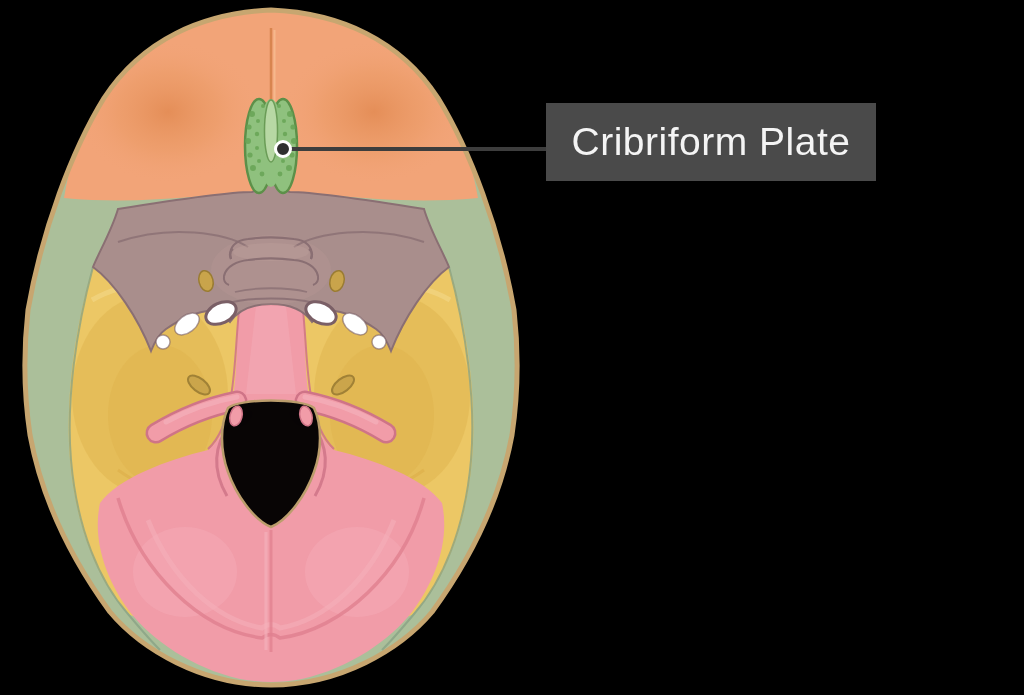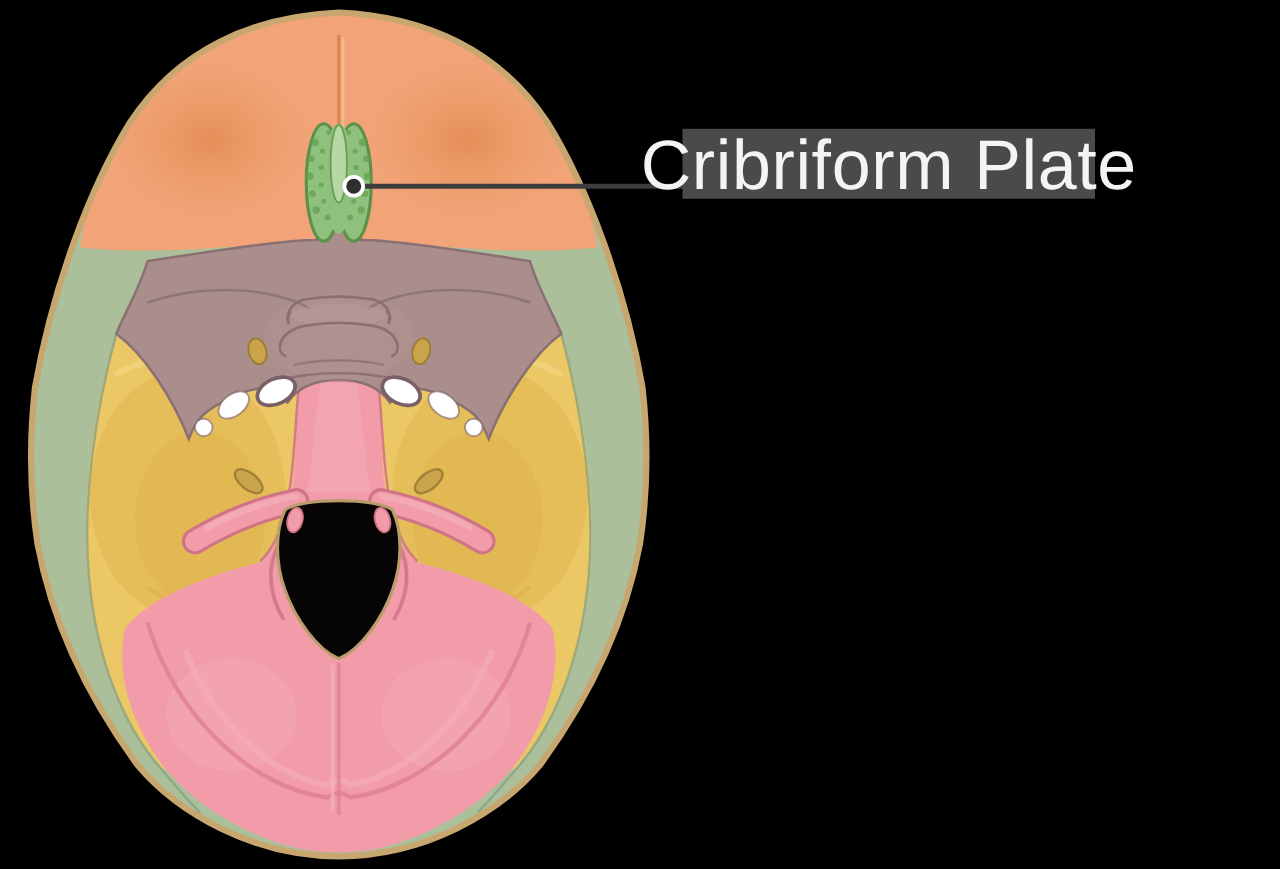--- a/index.html
+++ b/index.html
@@ -1,24 +1,24 @@
 <!DOCTYPE html>
 <html style="--background: #000000; --skull-outline: #c7a670; --frontal: #f2a478; --frontal-shade: #ea9963; --frontal-shade-deep: #e28a52; --frontal-line: #d8854f; --frontal-highlight: #f7bd92; --ethmoid: #8fc17e; --ethmoid-outline: #5d9049; --ethmoid-dots: #68a455; --ethmoid-crista: #b7d8a4; --sphenoid: #a98e8c; --sphenoid-outline: #8a6f73; --sphenoid-highlight: #bd9f9c; --temporal: #ecc765; --temporal-shade: #dcae49; --temporal-light: #f4d98c; --temporal-foramen: #c9a44b; --temporal-foramen-edge: #9a7c33; --occipital: #f19ca8; --occipital-shade: #e0808f; --occipital-outline: #cf7487; --occipital-light: #f5b2bc; --parietal: #abbf9a; --parietal-edge: #86a083; --foramen-white: #ffffff; --foramen-white-rim: #7a5f66; --foramen-rim-tan: #b99d6b; --label-bg: #4a4a4a; --label-text: #f4f4f4; --leader-line: #3d3d3d; --leader-dot: #2f2f2f; --leader-dot-ring: #ffffff;"><head>
 <meta charset="utf-8">
 <style>
   html,body{margin:0;padding:0;background:var(--background,#000);}
   .stage{position:relative;width:1024px;height:695px;overflow:hidden;
          font-family:"Liberation Sans",sans-serif;}
   .stage svg{position:absolute;left:0;top:0;}
   .label-box{
-    position:absolute;left:546px;top:103px;width:330px;height:56px;
+    position:absolute;left:546px;top:103px;width:330px;height:78px;
     background:var(--label-bg,#4a4a4a);
     color:var(--label-text,#f4f4f4);
     display:flex;align-items:center;justify-content:center;
-    font-size:56px;font-weight:500;letter-spacing:.5px;white-space:nowrap;
+    font-size:39px;font-weight:500;letter-spacing:.5px;white-space:nowrap;
   }
 </style>
 </head>
 <body>
 
 <div class="stage">
 
 <svg width="1024" height="695" viewBox="0 0 1024 695">
   <defs>
     <clipPath id="skullClip">

